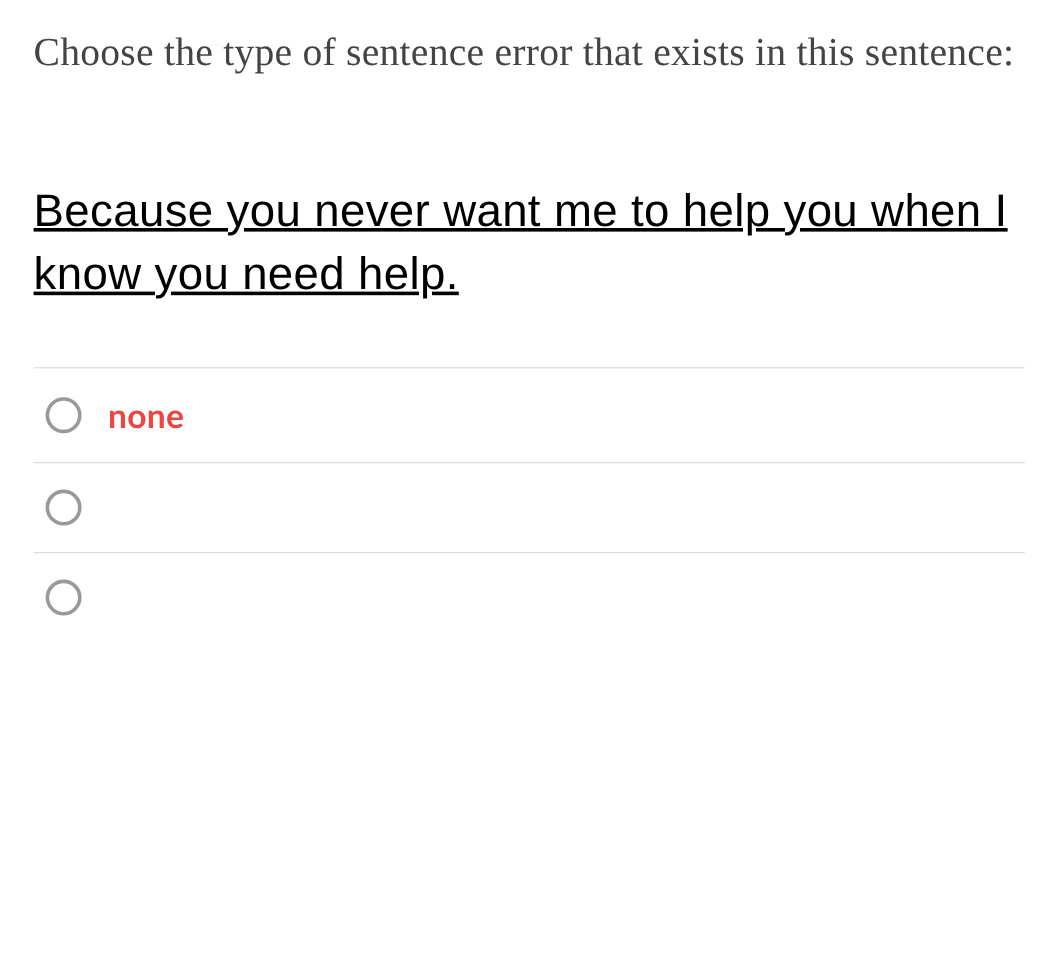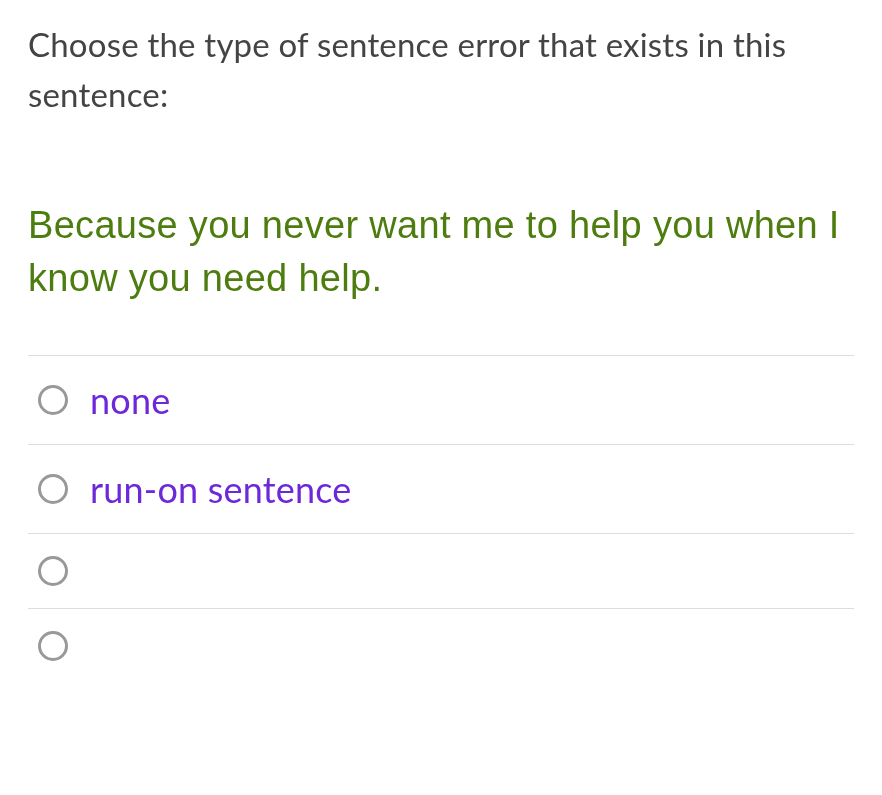--- a/index.html
+++ b/index.html
@@ -15,29 +15,31 @@
       padding: 20px 28px;
       color: #333;
     }
     .question-prompt {
       font-size: 33px;
       line-height: 1.5;
       color: #444;
       font-weight: 400;
       margin-bottom: 80px;
       letter-spacing: 0.2px;
+      font-family: Liberation Serif, serif;
     }
     .question-sentence {
       font-size: 38px;
       line-height: 1.4;
-      color: #4d7c0f;
+      color: #000000;
       font-weight: 400;
       margin-bottom: 50px;
       font-family: Verdana, Geneva, sans-serif;
       letter-spacing: 0.3px;
+      text-decoration: underline;
     }
     .options {
       list-style: none;
     }
     .option {
       display: flex;
       align-items: center;
       padding: 22px 10px;
       border-top: 1px solid #ddd;
       cursor: pointer;
@@ -47,41 +49,37 @@
     }
     .radio {
       width: 30px;
       height: 30px;
       border: 3px solid #999;
       border-radius: 50%;
       margin-right: 22px;
       flex-shrink: 0;
     }
     .option-label {
-      font-size: 36px;
-      color: #6d28d9;
-      font-weight: 400;
+      font-size: 28px;
+      color: #ef4444;
+      font-weight: 700;
       letter-spacing: 0.2px;
     }
   </style>
 </head>
 <body>
 
 <div class="question-prompt">Choose the type of sentence error that exists in this sentence:</div>
 
 <div class="question-sentence">Because you never want me to help you when I know you need help.</div>
 
 <ul class="options">
   <li class="option">
     <span class="radio"></span>
     <span class="option-label">none</span>
   </li>
   <li class="option">
     <span class="radio"></span>
-    <span class="option-label">run-on sentence</span>
-  </li>
-  <li class="option">
-    <span class="radio"></span>
   </li>
   <li class="option">
     <span class="radio"></span>
   </li>
 </ul>
 
 </body></html>

